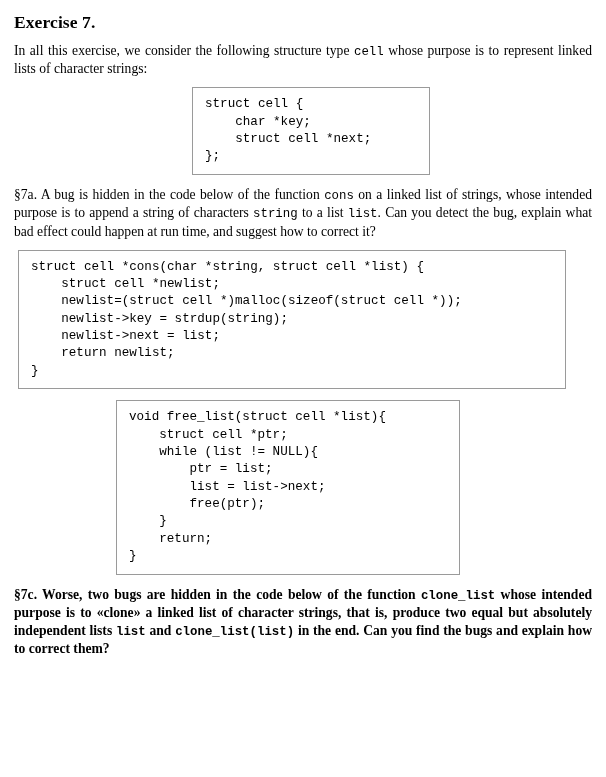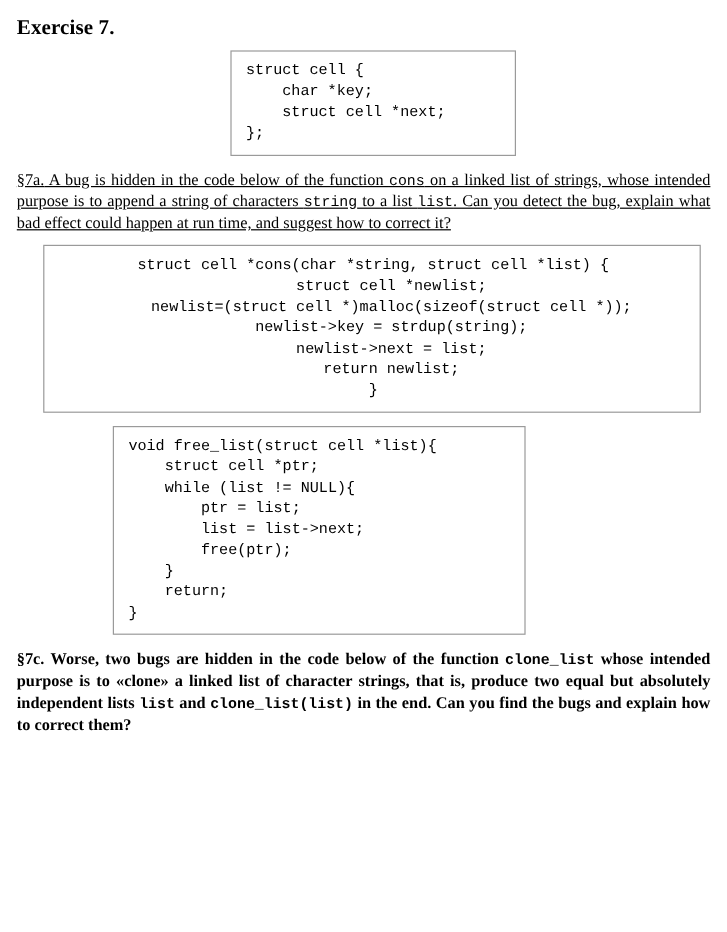--- a/index.html
+++ b/index.html
@@ -57,46 +57,45 @@
     box-sizing: border-box;
     overflow: hidden;
   }
   .box-cell {
     width: 238px;
     margin-left: 178px;
     margin-top: 2px;
   }
   .box-cons {
     width: 548px;
-    margin-left: 22px;
+    margin-left: 4px;
     margin-top: 2px;
-    text-align: center;
   }
   .box-free {
     width: 344px;
-    margin-left: 80px;
+    margin-left: 102px;
     margin-top: 2px;
   }
   .sec {
     margin-top: 2px;
-    text-decoration: underline;
   }
   .last-para {
     margin-bottom: 0;
     font-weight: bold;
   }
 </style>
 </head>
 <body>
 
 <div class="page">
   <div class="inner">
 
     <h1 class="title">Exercise 7.</h1>
 
+    <p class="para"><span>In all this exercise, we consider the following structure type </span><span class="mono">cell</span><span> whose purpose is to represent linked lists of character strings:</span></p>
 
     <div class="codebox box-cell">struct cell {
     char *key;
     struct cell *next;
 };</div>
 
     <p class="para sec"><span>§7a.</span><span> A bug is hidden in the code below of the function </span><span class="mono">cons</span><span> on a linked list of strings, whose intended purpose is to append a string of characters </span><span class="mono">string</span><span> to a list </span><span class="mono">list</span><span>. Can you detect the bug, explain what bad effect could happen at run time, and suggest how to correct it?</span></p>
 
     <div class="codebox box-cons">struct cell *cons(char *string, struct cell *list) {
     struct cell *newlist;

